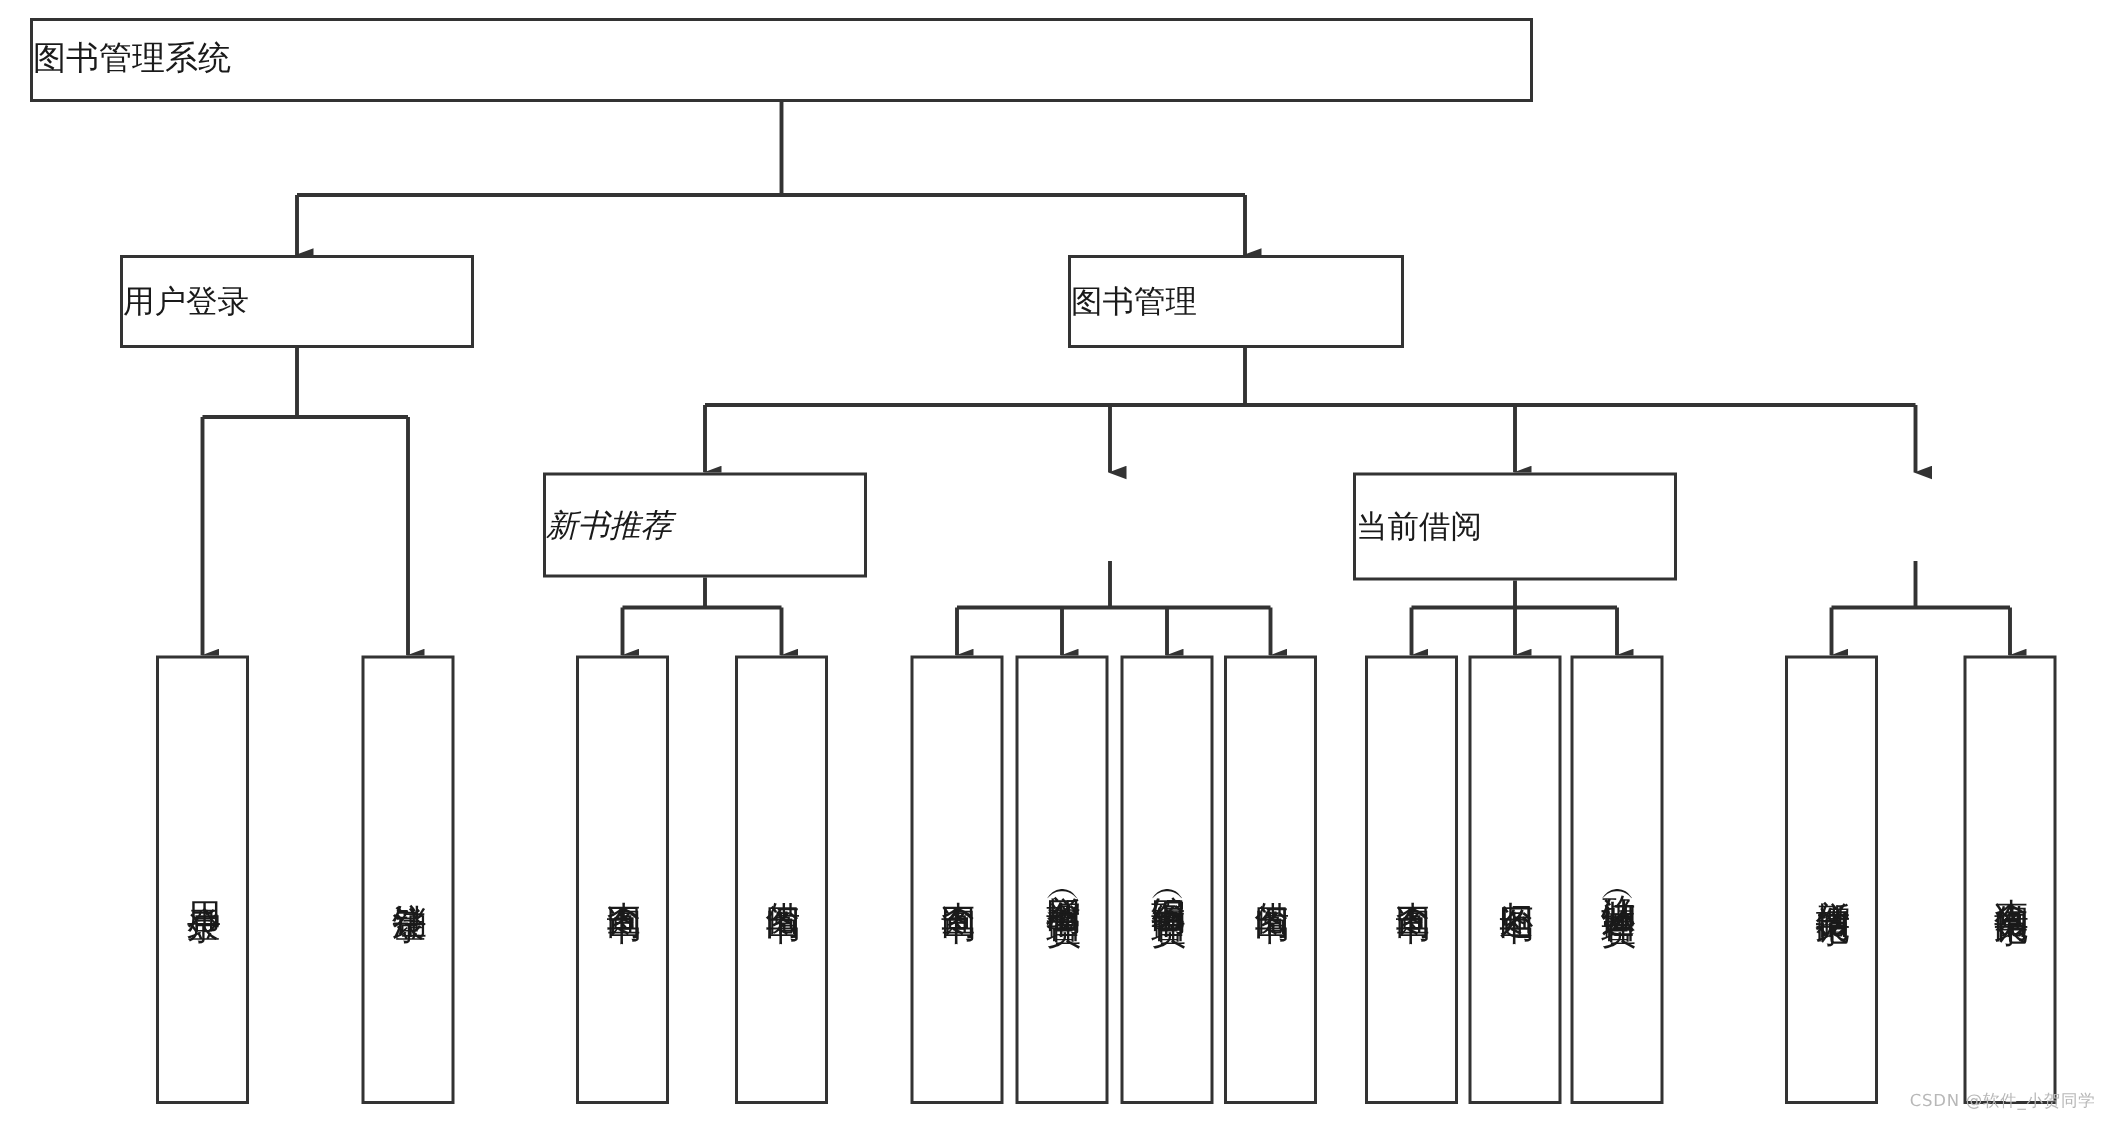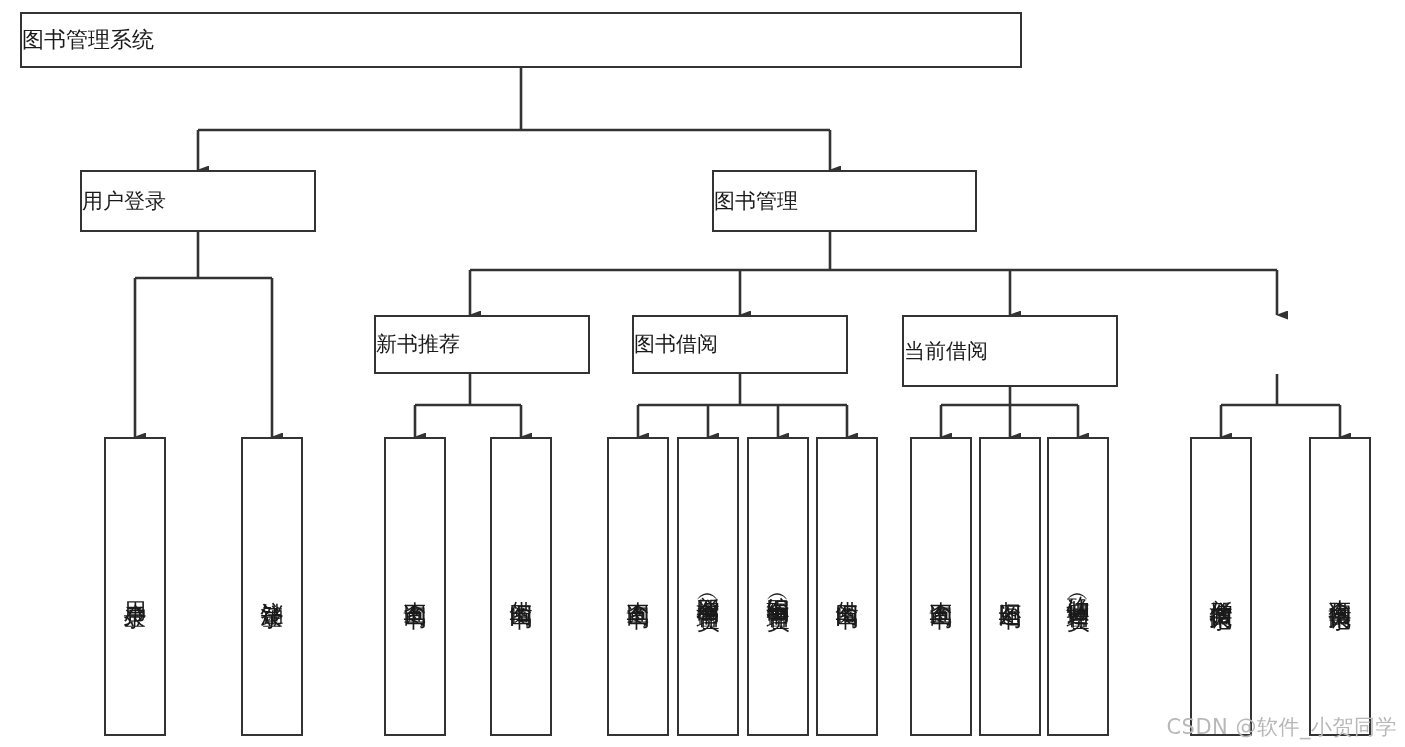--- a/index.html
+++ b/index.html
@@ -59,21 +59,21 @@
     font-size: 23px;
     letter-spacing: 2px;
     line-height: 1;
     white-space: nowrap;
     max-height: 100%;
   }
   .watermark {
     position: absolute;
     right: 8px;
     bottom: 6px;
-    font-size: 21px;
+    font-size: 11px;
     color: #b8b8b8;
     z-index: 5;
     white-space: nowrap;
     letter-spacing: 0.5px;
   }
 </style>
 </head>
 <body>
 
 <div id="diagram-root">
@@ -128,29 +128,26 @@
     </g>
   </svg>
 
   <div class="node title horizontal" style="left:20px; top:12px; width:1002px; height:56px;">
     <span class="node-label">图书管理系统</span>
   </div>
 
   <div class="node horizontal" style="left:80px; top:170px; width:236px; height:62px;">
     <span class="node-label">用户登录</span>
   </div>
-  <div class="node horizontal" style="left:712px; top:170px; width:265px; height:62px;">
+  <div class="node horizontal" style="left:712px; top:170px; width:224px; height:62px;">
     <span class="node-label">图书管理</span>
   </div>
 
-  <div class="node horizontal" style="left:374px; top:315px; width:216px; height:59px;">
+  <div class="node horizontal" style="left:362px; top:315px; width:216px; height:70px;font-style:italic;">
     <span class="node-label">新书推荐</span>
-  </div>
-  <div class="node horizontal" style="left:632px; top:315px; width:216px; height:59px;">
-    <span class="node-label">图书借阅</span>
   </div>
   <div class="node horizontal" style="left:902px; top:315px; width:216px; height:72px;">
     <span class="node-label">当前借阅</span>
   </div>
 
   <div class="node vertical" style="left:104px; top:437px; width:62px; height:299px;">
     <span class="node-label">用户登录</span>
   </div>
   <div class="node vertical" style="left:241px; top:437px; width:62px; height:299px;">
     <span class="node-label">注销登录</span>

